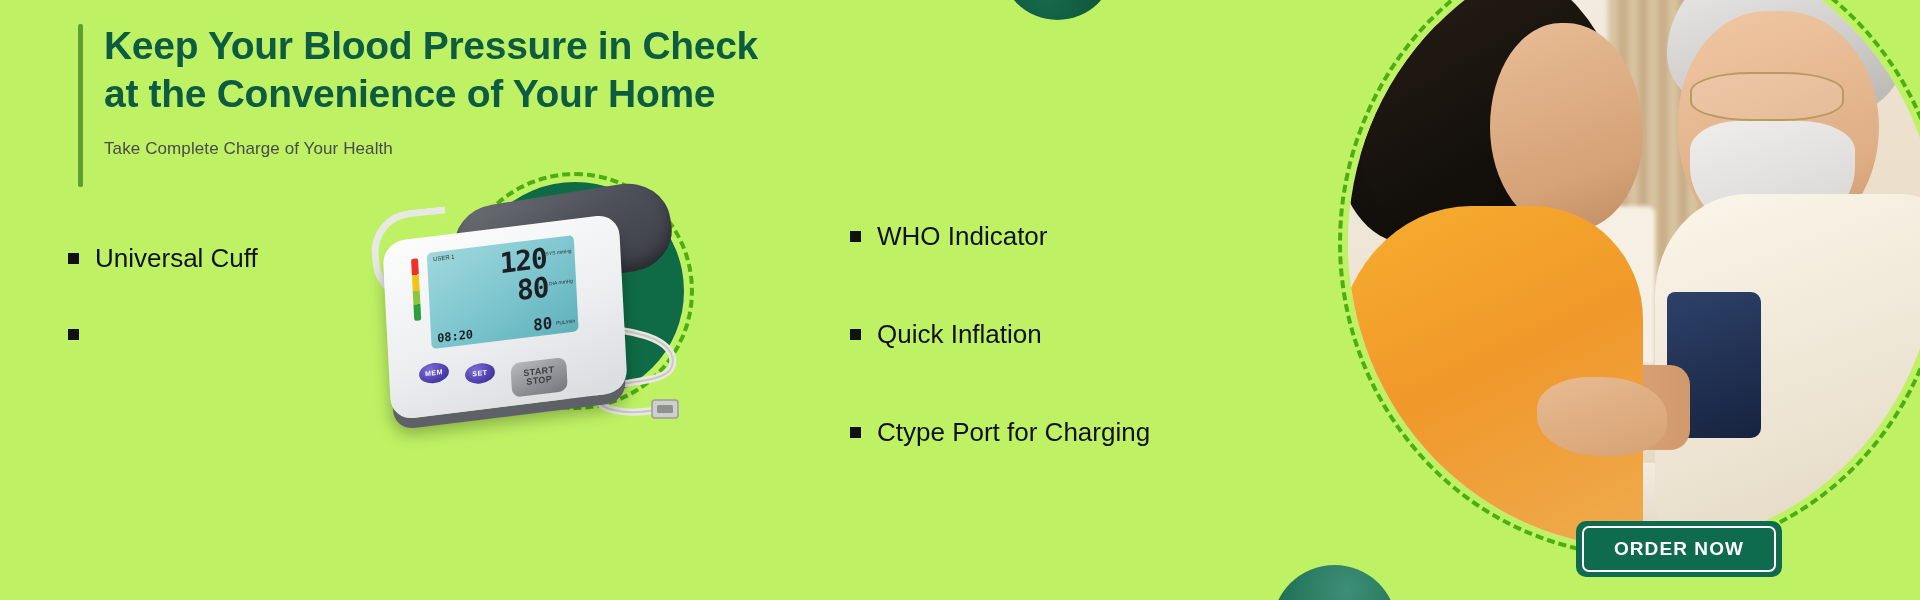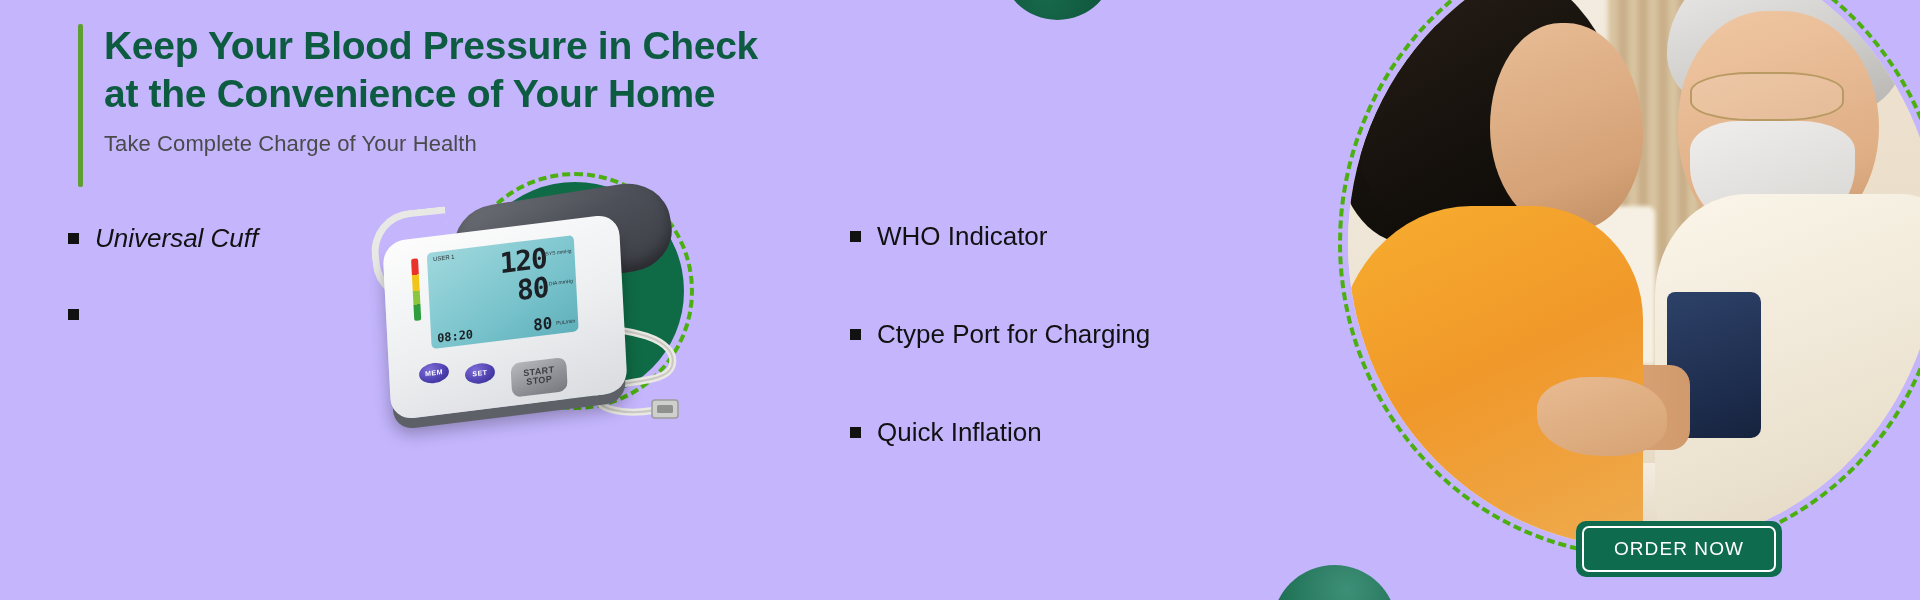--- a/index.html
+++ b/index.html
@@ -2,21 +2,21 @@
 <html><head>
 <meta charset="utf-8">
 <style>
   * { margin:0; padding:0; box-sizing:border-box; }
   html,body { width:1920px; height:600px; overflow:hidden; }
   body {
     font-family:"Liberation Sans", sans-serif;
     background:#f6faea;
     position:relative;
   }
-  .banner { position:absolute; inset:0; background:#c4b5fd; overflow:hidden; }
+  .banner { position:absolute; inset:0; background:#bef264; overflow:hidden; }
 
   
   .deco-circle-top {
     position:absolute; left:1000px; top:-95px;
     width:115px; height:115px; border-radius:50%;
     background:radial-gradient(circle at 40% 80%, #17694c 0%, #0d4f37 70%, #0a4430 100%);
   }
   .deco-circle-bottom {
     position:absolute; left:1272px; top:565px;
     width:125px; height:125px; border-radius:50%;
@@ -27,25 +27,25 @@
   .headline-block { position:absolute; left:78px; top:22px; width:860px; padding-left:26px; }
   .accent-bar {
     position:absolute; left:0; top:2px; width:5px; height:163px;
     background:#5f9e32; border-radius:2px;
   }
   .headline {
     color:#0d5c42; font-weight:bold; font-size:39px; line-height:1.22;
     letter-spacing:-0.3px; white-space:pre-line;
   }
   .subtitle {
-    margin-top:14px; color:#4a4a4a; font-size:22px; letter-spacing:.1px;
-  }
-
-  
-  .features-left { position:absolute; left:68px; top:222px; width:330px;font-style:italic; }
+    margin-top:22px; color:#4a4a4a; font-size:17px; letter-spacing:.1px;
+  }
+
+  
+  .features-left { position:absolute; left:68px; top:242px; width:330px; }
   .features-right { position:absolute; left:850px; top:220px; width:430px; }
   .feature-item { display:flex; align-items:flex-start; margin-bottom:42px; }
   .features-right .feature-item { margin-bottom:64px; }
   .bullet {
     width:11px; height:11px; background:#111; flex:0 0 11px;
     margin-top:11px; margin-right:16px;
   }
   .feature-text {
     color:#111; font-size:26px; line-height:1.3; white-space:pre-line;
   }
@@ -224,21 +224,21 @@
   .order-btn {
     position:absolute; left:1576px; top:521px; width:206px; height:56px;
     background:#0e6b4d; border-radius:10px;
     display:flex; align-items:center; justify-content:center; cursor:pointer;
   }
   .order-btn::before {
     content:""; position:absolute; left:6px; top:5px; right:6px; bottom:5px;
     border:2px solid #fff; border-radius:7px;
   }
   .order-label {
-    position:relative; color:#fff; font-size:19px; font-weight:normal;
+    position:relative; color:#fff; font-size:19px; font-weight:bold;
     letter-spacing:1.1px;
   }
 </style>
 </head>
 <body>
 
 <div class="banner">
 
   <div class="deco-circle-top"></div>
   <div class="deco-circle-bottom"></div>
@@ -260,25 +260,25 @@
     </div>
   </div>
 
   <div class="features-right">
     <div class="feature-item">
       <span class="bullet"></span>
       <span class="feature-text">WHO Indicator</span>
     </div>
     <div class="feature-item">
       <span class="bullet"></span>
+      <span class="feature-text">Quick Inflation</span>
+    </div>
+    <div class="feature-item">
+      <span class="bullet"></span>
       <span class="feature-text">Ctype Port for Charging</span>
-    </div>
-    <div class="feature-item">
-      <span class="bullet"></span>
-      <span class="feature-text">Quick Inflation</span>
     </div>
   </div>
 
   <div class="product">
     <div class="prod-circle"></div>
     <div class="prod-ring"></div>
 
     <div class="cable">
       <svg viewBox="0 0 130 98">
         <path d="M8 8 C70 2 120 18 112 44 C106 64 52 56 40 72 C30 86 62 94 96 88" fill="none" stroke="#e9e8e2" stroke-width="7" stroke-linecap="round"></path>

